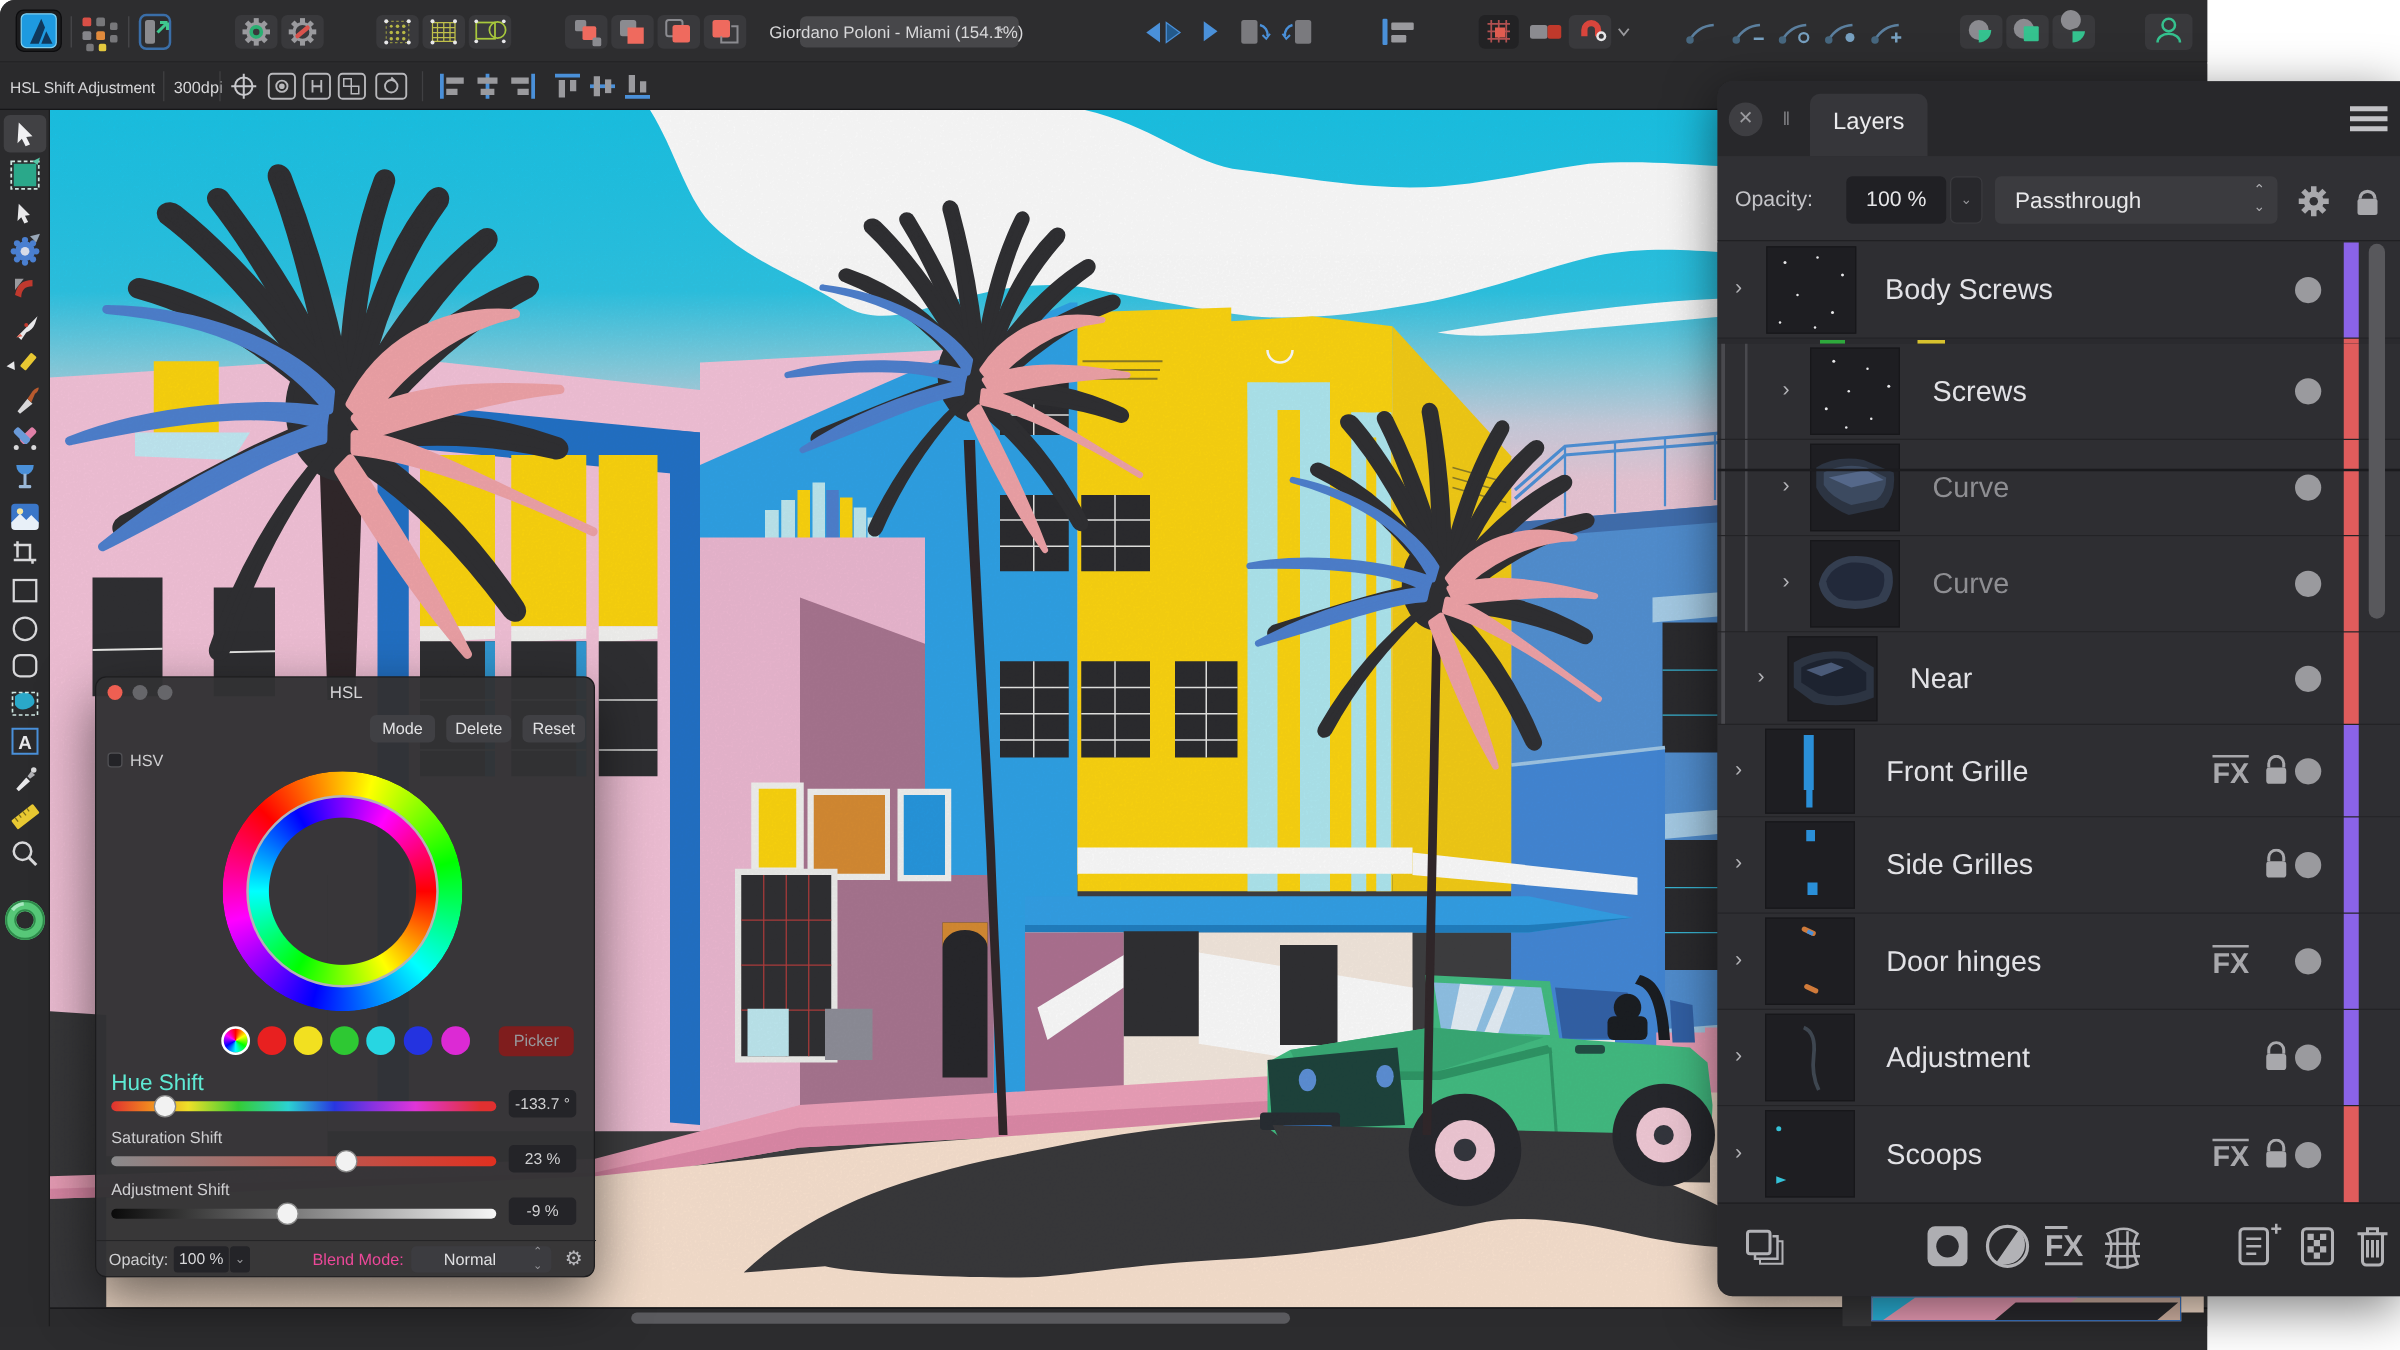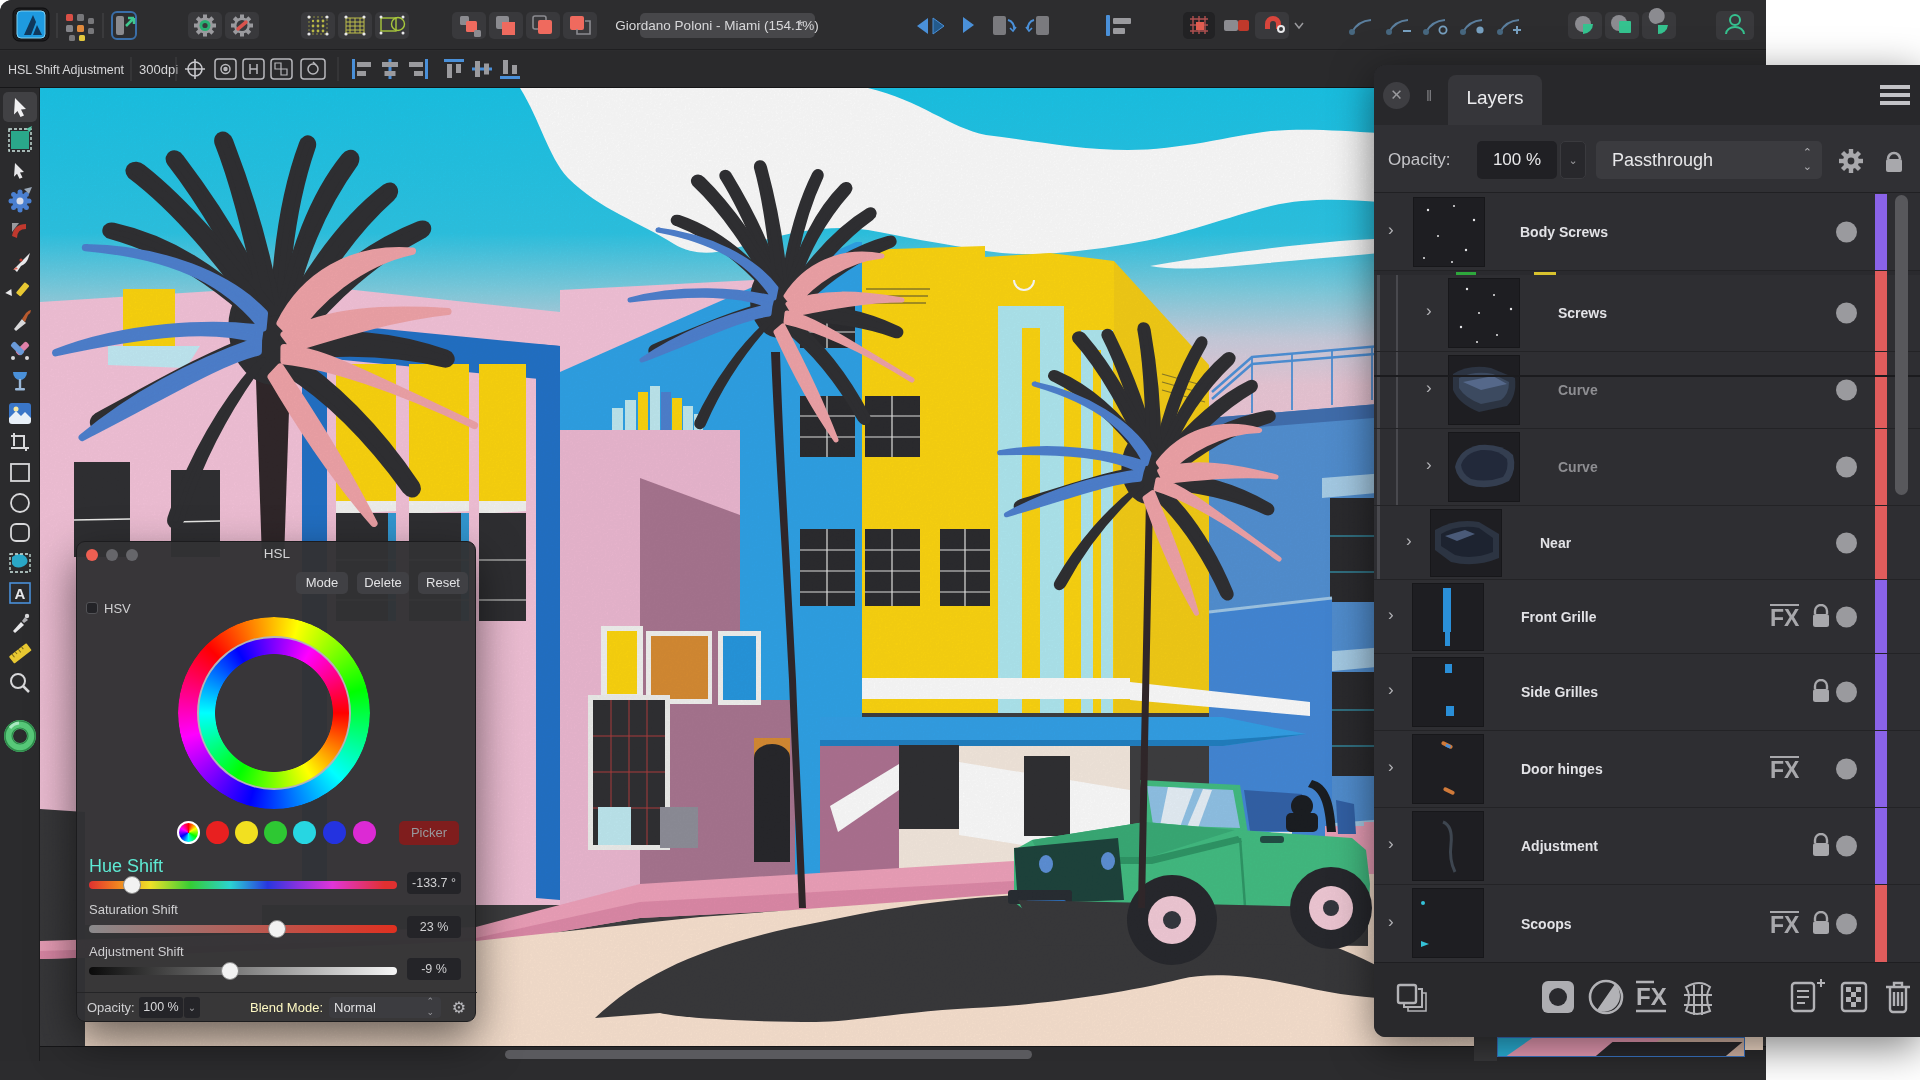--- a/index.html
+++ b/index.html
@@ -651,22 +651,22 @@
     <div class="abs" style="left:330px;top:374px;width:54px;height:22px;background:#242428;border-radius:4px;color:#d0d0d2;font-size:12.5px;text-align:center;line-height:22px">23 %</div>
     <div class="abs" style="left:12px;top:402px;color:#cfcfd1;font-size:13px">Adjustment Shift</div>
     <div class="abs" style="left:12px;top:425px;width:308px;height:8px;border-radius:4px;background:linear-gradient(90deg,#0a0a0a,#f6f6f6)"></div>
     <div class="abs" style="left:144px;top:420px;width:18px;height:18px;border-radius:50%;background:#f2f2f2;border:1px solid #888"></div>
     <div class="abs" style="left:330px;top:416px;width:54px;height:22px;background:#242428;border-radius:4px;color:#d0d0d2;font-size:12.5px;text-align:center;line-height:22px">-9 %</div>
 
     <div class="abs" style="left:0;top:450px;width:400px;height:31px;border-top:1px solid #242426;border-radius:0 0 9px 9px"></div>
     <div class="abs" style="left:10px;top:458px;color:#cfcfd1;font-size:13px">Opacity:</div>
     <div class="abs" style="left:62px;top:455px;width:44px;height:21px;background:#242428;border-radius:3px;color:#d8d8da;font-size:12.5px;text-align:center;line-height:21px">100 %</div>
     <div class="abs" style="left:107px;top:455px;width:16px;height:21px;background:#242428;border-radius:3px;color:#9a9a9e;font-size:10px;text-align:center;line-height:21px">⌄</div>
-    <div class="abs" style="left:173px;top:458px;color:#fef9c3;font-size:13px">Blend Mode:</div>
-    <div class="abs" style="left:252px;top:455px;width:112px;height:21px;background:#3c3c40;border-radius:4px;color:#e0e0e2;font-size:13px;line-height:21px"><span style="margin-left:5px">Normal</span><span style="position:absolute;right:7px;top:-1px;color:#9a9a9e;font-size:9px;line-height:11px">⌃<br>⌄</span></div>
+    <div class="abs" style="left:173px;top:458px;color:#ec4899;font-size:13px">Blend Mode:</div>
+    <div class="abs" style="left:252px;top:455px;width:112px;height:21px;background:#3c3c40;border-radius:4px;color:#e0e0e2;font-size:13px;line-height:21px"><span style="margin-left:26px">Normal</span><span style="position:absolute;right:7px;top:-1px;color:#9a9a9e;font-size:9px;line-height:11px">⌃<br>⌄</span></div>
     <div class="abs" style="left:372px;top:455px;width:20px;height:21px;color:#b8b8bc;font-size:16px;text-align:center;line-height:21px">⚙</div>
   </div>
 
   <div id="layers" style="position:absolute;left:1374px;top:65px;width:546px;height:972px;
        background:#2e2e32;border-radius:12px 0 0 12px;box-shadow:0 10px 40px rgba(0,0,0,0.5);overflow:hidden">
 
     <div class="abs" style="left:0;top:0;width:546px;height:60px;background:#28282b"></div>
     <div class="abs" style="left:9px;top:17px;width:27px;height:27px;border-radius:50%;background:#3e3e42;color:#9a9a9e;font-size:15px;text-align:center;line-height:26px">✕</div>
     <div class="abs" style="left:52px;top:22px;color:#808084;font-size:15px;letter-spacing:2px">‖</div>
     <div class="abs" style="left:74px;top:10px;width:94px;height:50px;background:#36363a;border-radius:8px 8px 0 0"></div>
@@ -696,21 +696,21 @@
       <g transform="translate(60,18)">
         <path d="M-6 -2 a6 6 0 0 1 12 0" fill="none" stroke="#a8a8ac" stroke-width="2.6"></path>
         <rect x="-8" y="-2" width="16" height="13" rx="2" fill="#a8a8ac"></rect>
       </g>
     </svg>
 
     <style>
       .lrow { position:absolute; left:0; width:546px; background:#2e2e32; border-bottom:1px solid #232326; }
       .arr { position:absolute; color:#b4b4b8; font-size:17px; top:50%; transform:translateY(-58%); }
       .thm { position:absolute; background:#1e1e22; border:1px solid #17171a; }
-      .ttl { position:absolute; color:#e2e2e6; font-size:14px; font-weight:700; top:50%; transform:translateY(-50%);margin-left:12px; }
+      .ttl { position:absolute; color:#e2e2e6; font-size:23px; font-weight:400; top:50%; transform:translateY(-50%); }
       .dot { position:absolute; left:462px; width:21px; height:21px; border-radius:50%; background:#9a9a9e; top:50%; transform:translateY(-50%); }
       .cbar { position:absolute; left:501px; top:0; width:12px; height:100%; }
       .fxi { position:absolute; color:#a8a8ac; font-size:23px; font-weight:bold; top:50%; transform:translateY(-50%); border-top:2.5px solid #a8a8ac; padding-top:1px; line-height:23px; }
       .lck { position:absolute; top:50%; transform:translateY(-50%); }
     </style>
     <div id="rows" style="position:absolute;left:0;top:129px;width:546px;height:768px;background:#2e2e32">
 
       <div class="lrow" style="top:0;height:77px">
         <span class="arr" style="left:14px">›</span>
         <div class="thm" style="left:39px;top:3px;width:72px;height:70px"><svg width="72" height="70">

